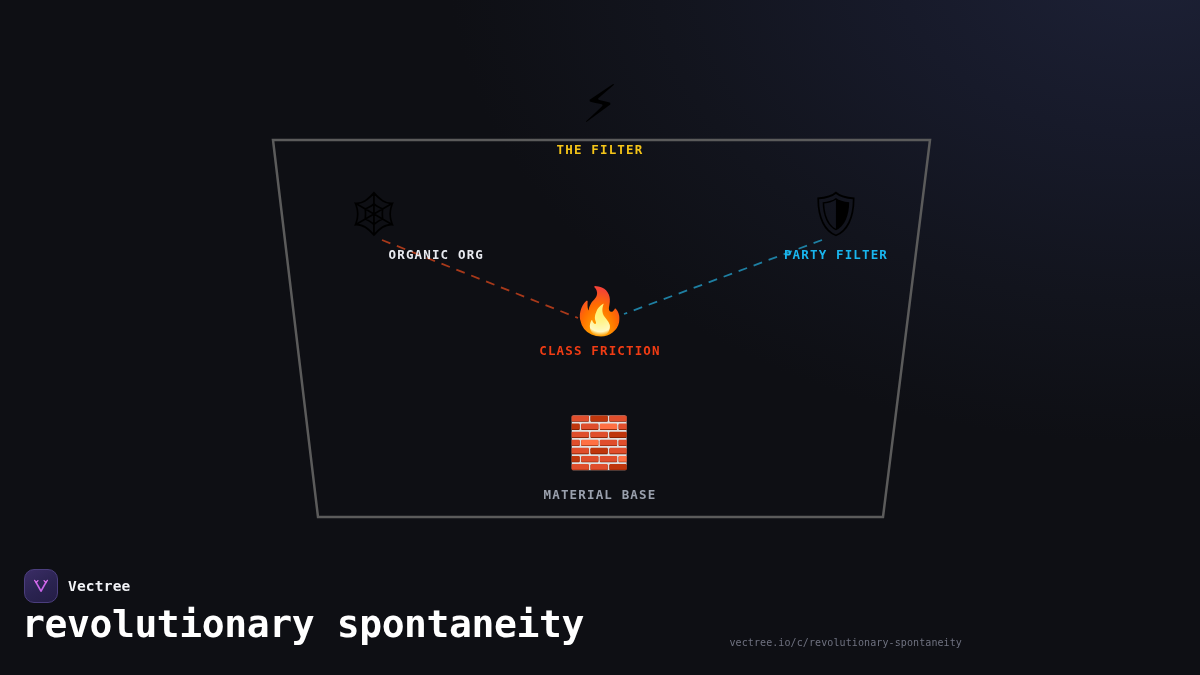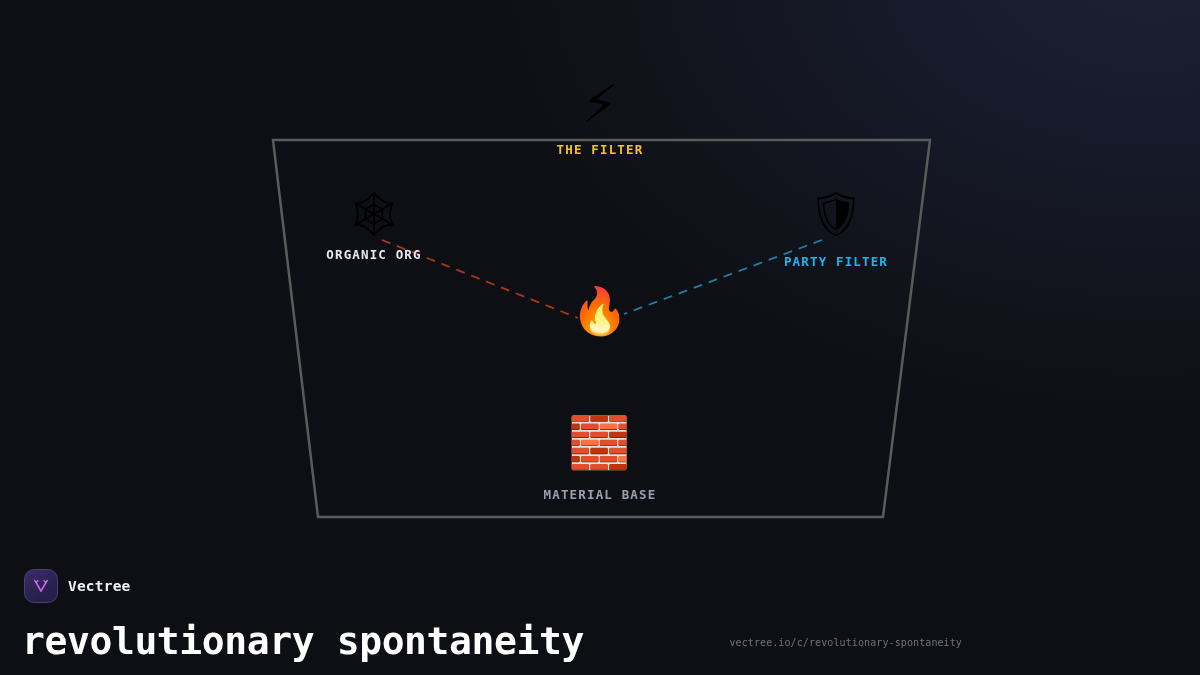--- a/index.html
+++ b/index.html
@@ -66,21 +66,21 @@
   #node-spark      { left: 600px; top: 78px; }
   #node-spark .node-icon { font-size: 52px; }
   #node-spark .node-label { margin-top: 12px; }
 
   #node-organic    { left: 374px; top: 192px; }
   #node-organic .node-icon { font-size: 44px; }
   #node-organic .node-label { margin-top: 11px; }
 
   #node-party      { left: 836px; top: 192px; }
   #node-party .node-icon { font-size: 44px; }
-  #node-party .node-label { margin-top: 18px; }
+  #node-party .node-label { margin-top: 11px; }
 
   #node-friction   { left: 600px; top: 288px; }
   #node-friction .node-icon { font-size: 46px; }
   #node-friction .node-label { margin-top: 9px; }
 
   #node-material   { left: 600px; top: 418px; }
   #node-material .node-icon { font-size: 50px; }
   #node-material .node-label { margin-top: 19px; }
 
   
@@ -113,21 +113,21 @@
   #brand-name {
     font-family: "DejaVu Sans Mono", "Liberation Mono", monospace;
     font-weight: bold;
     font-size: 14.5px;
     color: #f2f3f7;
     letter-spacing: 0.2px;
   }
   #page-title {
     position: absolute;
     left: 22px;
-    top: 63px;
+    top: 46px;
     font-family: "DejaVu Sans Mono", "Liberation Mono", monospace;
     font-weight: bold;
     font-size: 38px;
     line-height: 46px;
     color: #ffffff;
     letter-spacing: -0.4px;
     white-space: nowrap;
   }
   #page-url {
     position: absolute;
@@ -157,30 +157,31 @@
       <line id="edge-party-friction" x1="822" y1="240" x2="624" y2="314" stroke="#1e7fa2" stroke-width="1.8" stroke-dasharray="9 7" stroke-linecap="butt"></line>
     </svg>
 
     <div class="node" id="node-spark">
       <span class="node-icon">⚡</span>
       <span class="node-label" style="color:#f5c518;">THE FILTER</span>
     </div>
 
     <div class="node" id="node-organic">
       <span class="node-icon">🕸</span>
-      <span class="node-label" style="color:#e8eaf0;">ORGANIC ORG</span>
+      <span class="node-label" style="color:#e8eaf0;text-align:right;">ORGANIC ORG</span>
     </div>
 
     <div class="node" id="node-party">
       <span class="node-icon">🛡</span>
       <span class="node-label" style="color:#19b6ef;">PARTY FILTER</span>
     </div>
 
     <div class="node" id="node-friction">
       <span class="node-icon">🔥</span>
+      <span class="node-label" style="color:#f03c14;">CLASS FRICTION</span>
     </div>
 
     <div class="node" id="node-material">
       <span class="node-icon">🧱</span>
       <span class="node-label" style="color:#9aa0ad;">MATERIAL BASE</span>
     </div>
 
   </div>
 
   <div id="footer">

